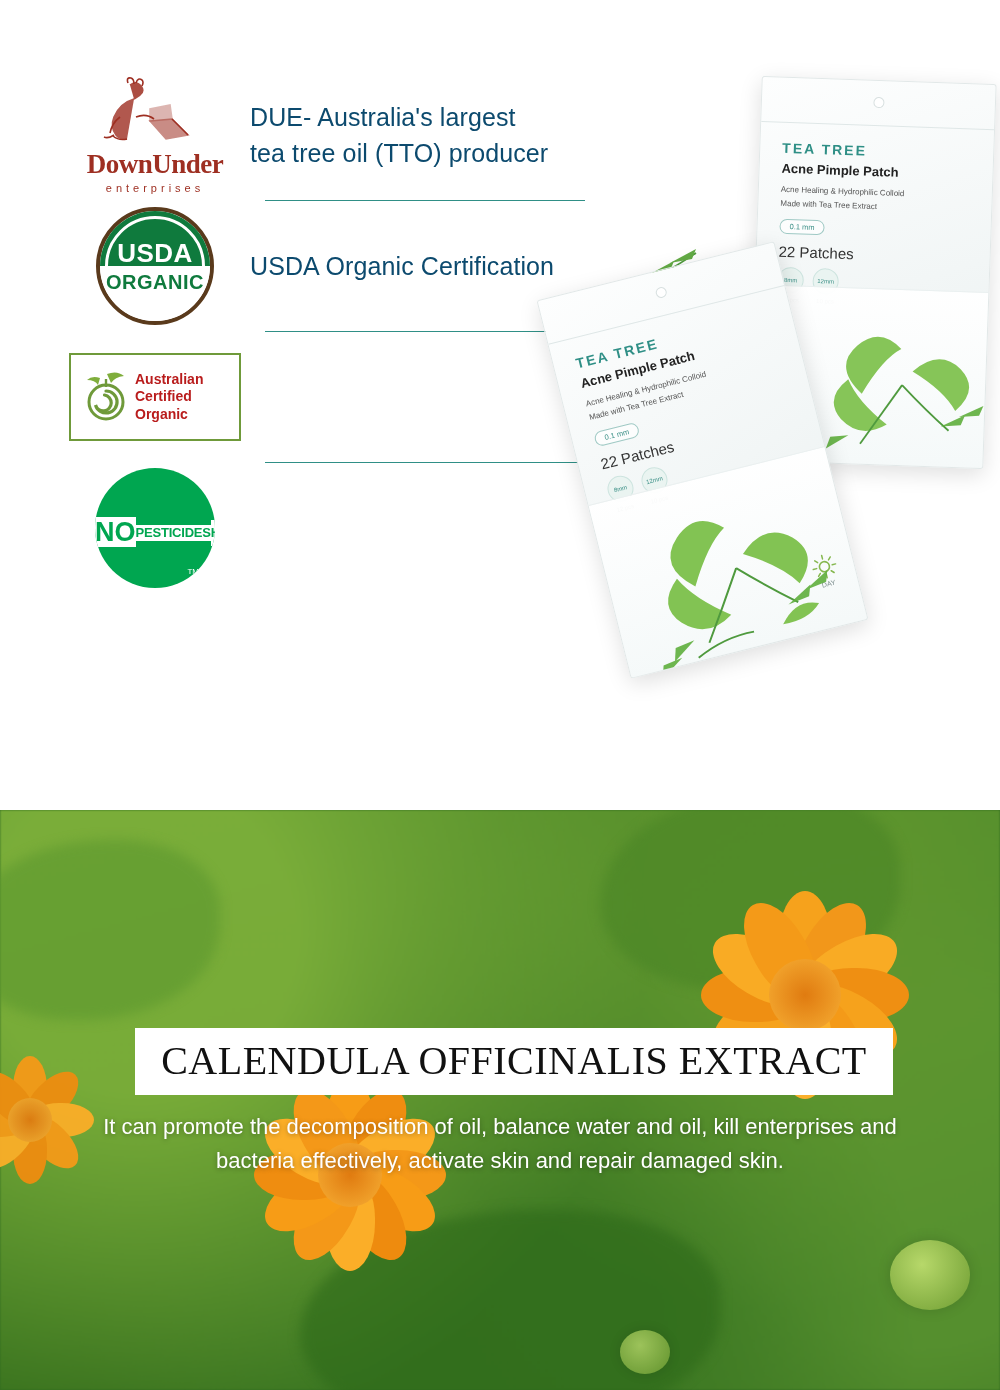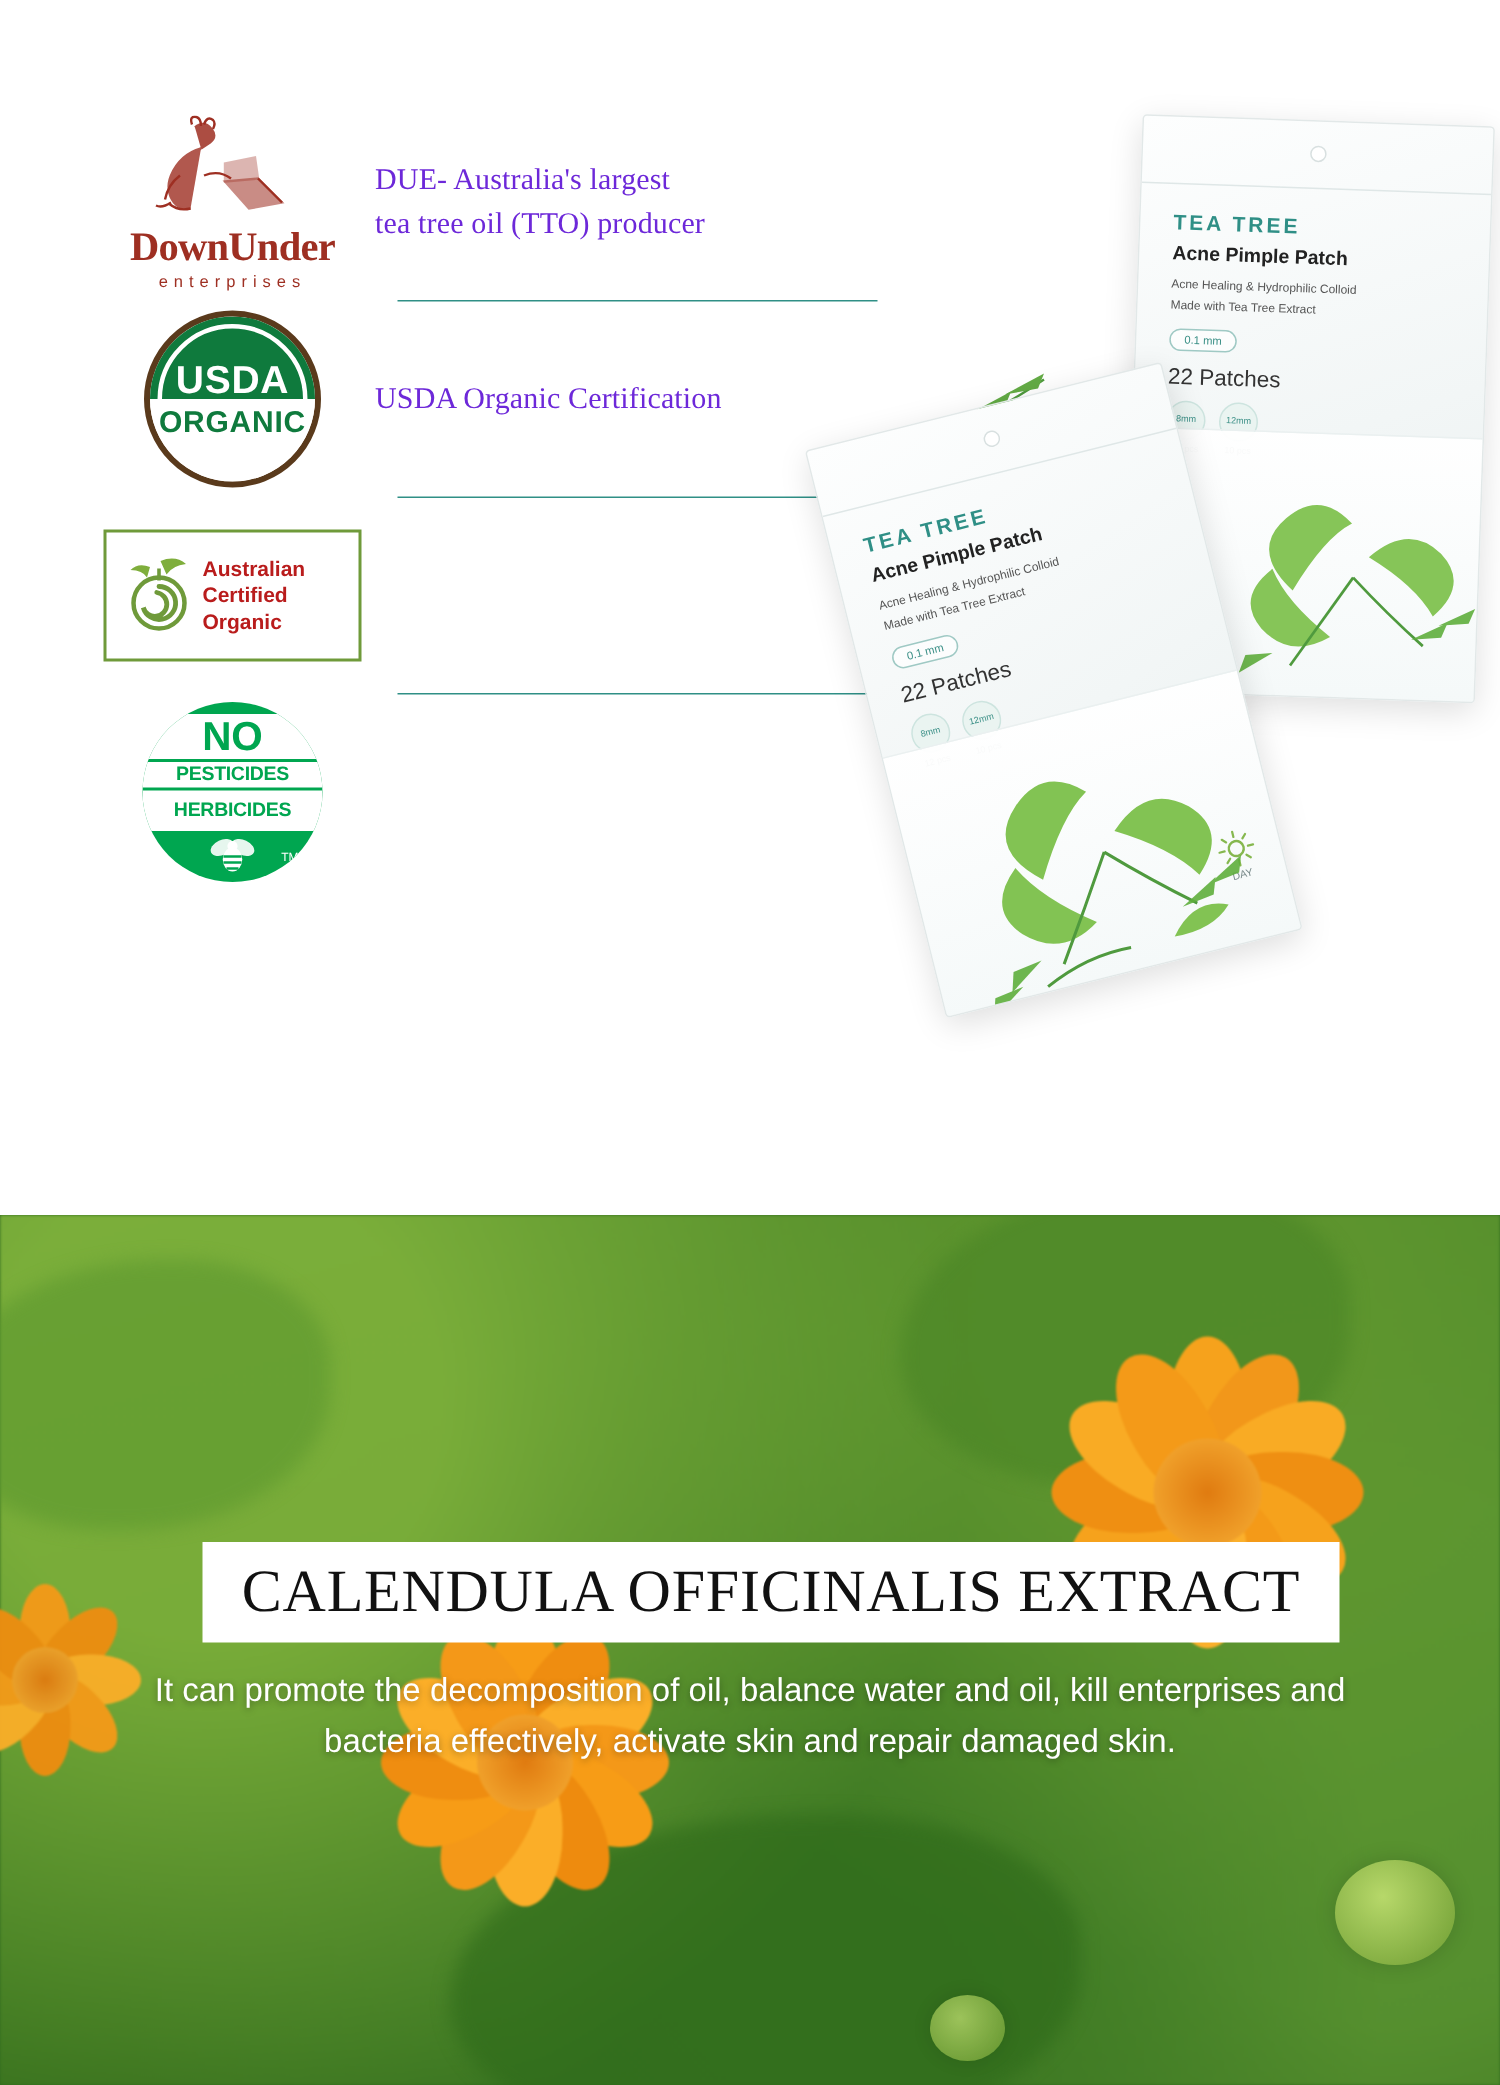--- a/index.html
+++ b/index.html
@@ -25,24 +25,23 @@
   }
   .cert-row {
     display: flex; align-items: center;
     min-height: 130px;
   }
   .cert-badge {
     width: 190px; flex: 0 0 190px;
     display: flex; align-items: center; justify-content: center;
   }
   .cert-text {
-    font-size: 20px; color: #6d28d9; line-height: 1.45;
+    font-size: 25px; color: #0c4a6e; line-height: 1.45;
     font-weight: 400;
     letter-spacing: 0.1px;
-    font-family: Liberation Serif, serif;
   }
   .divider {
     height: 1px; background: #2f8f86;
     width: 320px; margin-left: 205px;
   }
 
   
   .du-logo { width: 170px; text-align: center; }
   .du-logo svg { display: block; margin: 0 auto; }
   .du-word {
@@ -99,21 +98,21 @@
   .aco .aco-text {
     font-family: "Liberation Sans", sans-serif;
     font-weight: bold; font-size: 14px; color: #b91c1c;
     line-height: 1.25;
   }
 
   
   .nop {
     width: 120px; height: 120px; border-radius: 50%;
     background: #00a650; position: relative;
-    display: flex; flex-direction: column;
+    display: flex; flex-direction: row;
     align-items: center; justify-content: flex-start;
     padding-top: 8px; overflow: hidden;
   }
   .nop .band {
     background: #ffffff; color: #00a650;
     font-weight: bold; text-align: center;
     width: 100%;
   }
   .nop .b1 { font-size: 27px; line-height: 1.05; padding: 1px 0; }
   .nop .b2 { font-size: 13px; line-height: 1.15; padding: 1px 0; margin-top: 2px; letter-spacing: -0.2px; }

